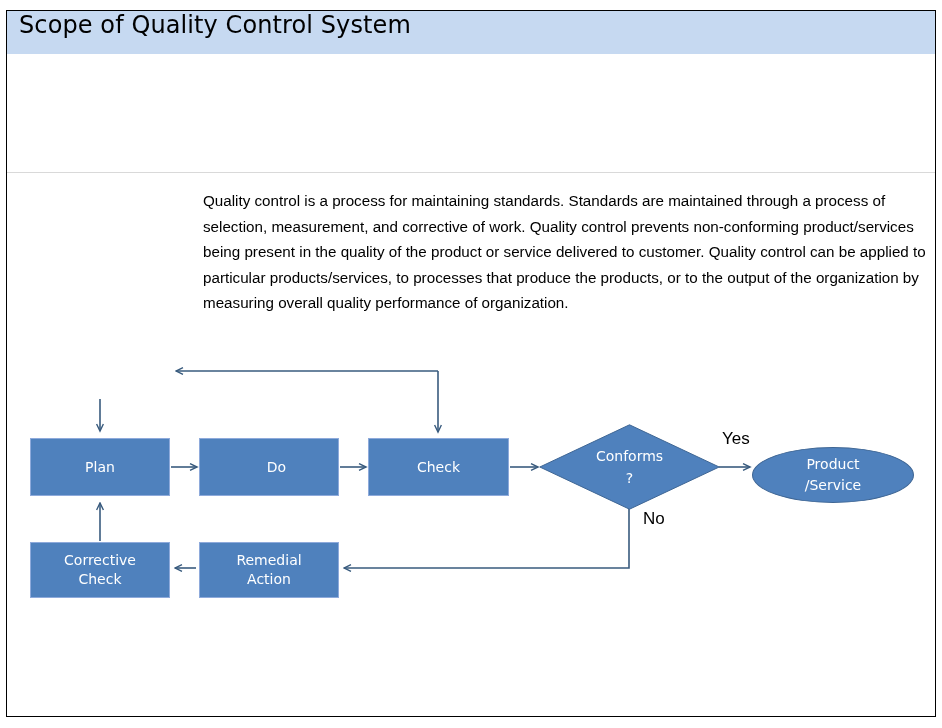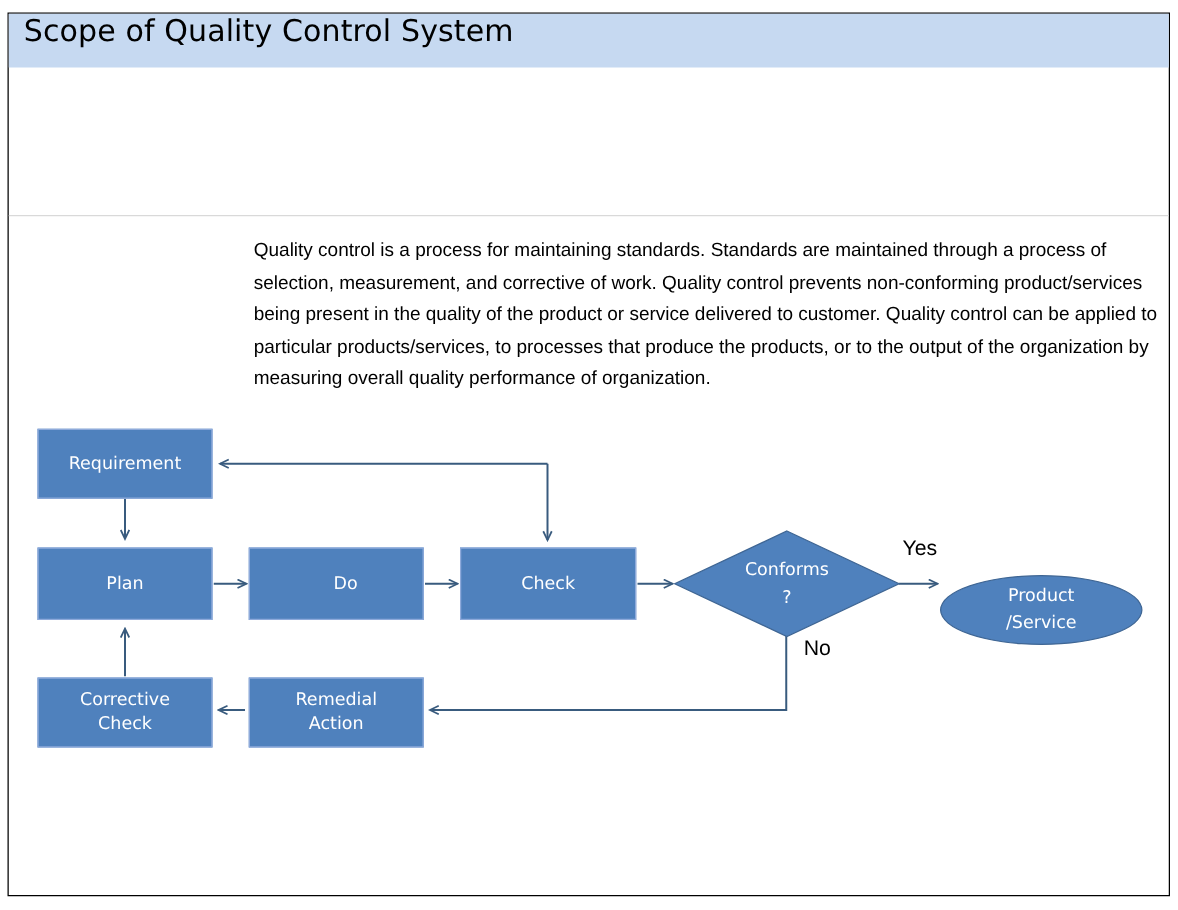--- a/index.html
+++ b/index.html
@@ -187,23 +187,20 @@
         <path d="M438,371 L176,371" marker-end="url(#arrow-open)"></path>
 
         <path d="M629,497 L629,568 L344,568" marker-end="url(#arrow-open)"></path>
 
         <line x1="196" y1="568" x2="175" y2="568" marker-end="url(#arrow-open)"></line>
 
         <line x1="100" y1="541" x2="100" y2="503" marker-end="url(#arrow-open)"></line>
       </g>
     </svg>
 
-    <div class="node" style="left:30px; top:343px; width:140px; height:56px;">
-      <span>Requirement</span>
-    </div>
 
     <div class="node" style="left:30px; top:438px; width:140px; height:58px;">
       <span>Plan</span>
     </div>
 
     <div class="node" style="left:199px; top:438px; width:140px; height:58px;padding-left:15px;">
       <span>Do</span>
     </div>
 
     <div class="node" style="left:368px; top:438px; width:141px; height:58px;">
@@ -221,21 +218,21 @@
     </div>
 
     <div class="diamond-wrap" style="left:539px; top:424px; width:181px; height:86px;">
       <svg class="diamond-shape" viewBox="0 0 181 86" preserveAspectRatio="none" xmlns="http://www.w3.org/2000/svg">
         <polygon points="90.5,0.8 180.2,43 90.5,85.2 0.8,43" fill="#4f81bd" stroke="#3f6694" stroke-width="1"></polygon>
       </svg>
       <span class="diamond-label">Conforms
 ?</span>
     </div>
 
-    <div class="ellipse" style="left:752px; top:460px; width:162px; height:56px;">
+    <div class="ellipse" style="left:752px; top:447px; width:162px; height:56px;">
       <span>Product
 /Service</span>
     </div>
 
     <div class="branch-label" style="left:722px; top:429px;">Yes</div>
     <div class="branch-label" style="left:643px; top:509px;">No</div>
 
   </div>
 </div>
 

